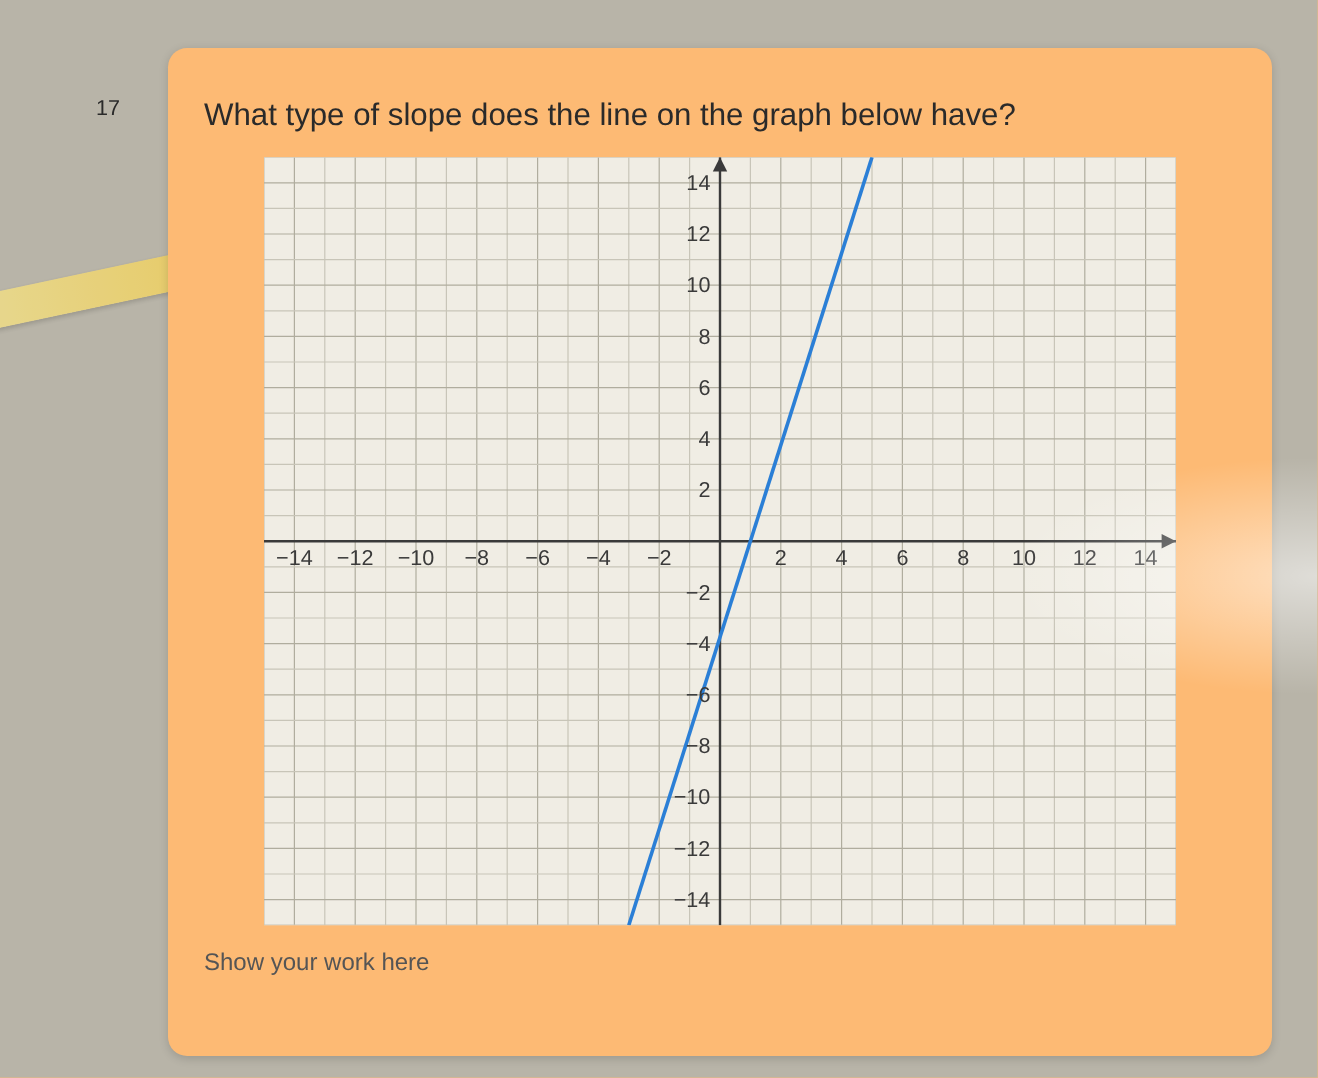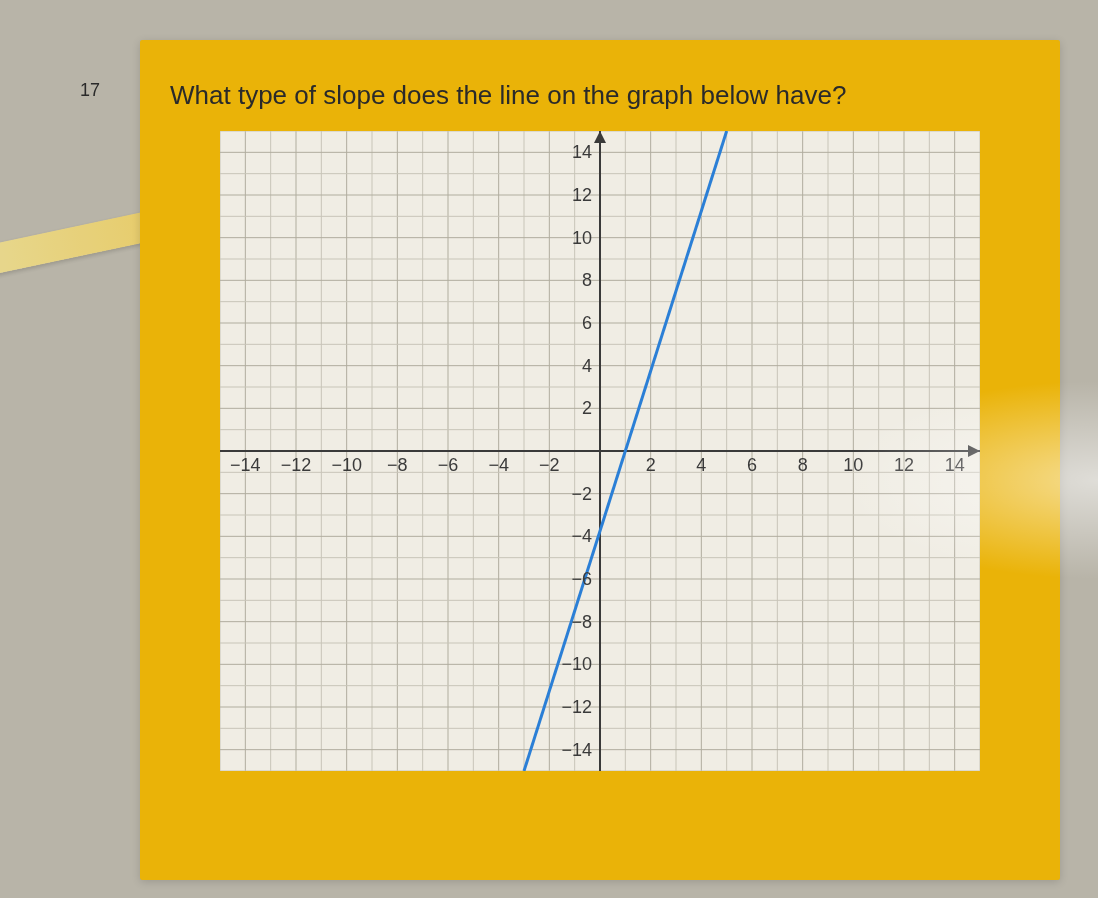--- a/index.html
+++ b/index.html
@@ -11,22 +11,22 @@
     height: 898px;
     overflow: hidden;
     position: relative;
   }
   .page-surface {
     position: absolute;
     left: 140px;
     top: 40px;
     width: 920px;
     height: 840px;
-    background: #eab308;
-    border-radius: 2px;
+    background: #fdba74;
+    border-radius: 16px;
     box-shadow: 0 2px 8px rgba(0,0,0,0.15);
     padding: 30px 30px 20px 30px;
     box-sizing: border-box;
   }
   .question-number {
     position: absolute;
     left: 80px;
     top: 80px;
     font-size: 18px;
     font-weight: 500;
@@ -211,15 +211,16 @@
           <text x="372" y="240.66666666666669" text-anchor="end" class="tick-label">4</text>
           <text x="372" y="198" text-anchor="end" class="tick-label">6</text>
           <text x="372" y="155.33333333333331" text-anchor="end" class="tick-label">8</text>
           <text x="372" y="112.66666666666663" text-anchor="end" class="tick-label">10</text>
           <text x="372" y="70" text-anchor="end" class="tick-label">12</text>
           <text x="372" y="27.33333333333337" text-anchor="end" class="tick-label">14</text>
         </g>
     </svg>
   </div>
 
+  <div class="show-work">Show your work here</div>
 </div>
 
 <div class="glare"></div>
 
 </body></html>

